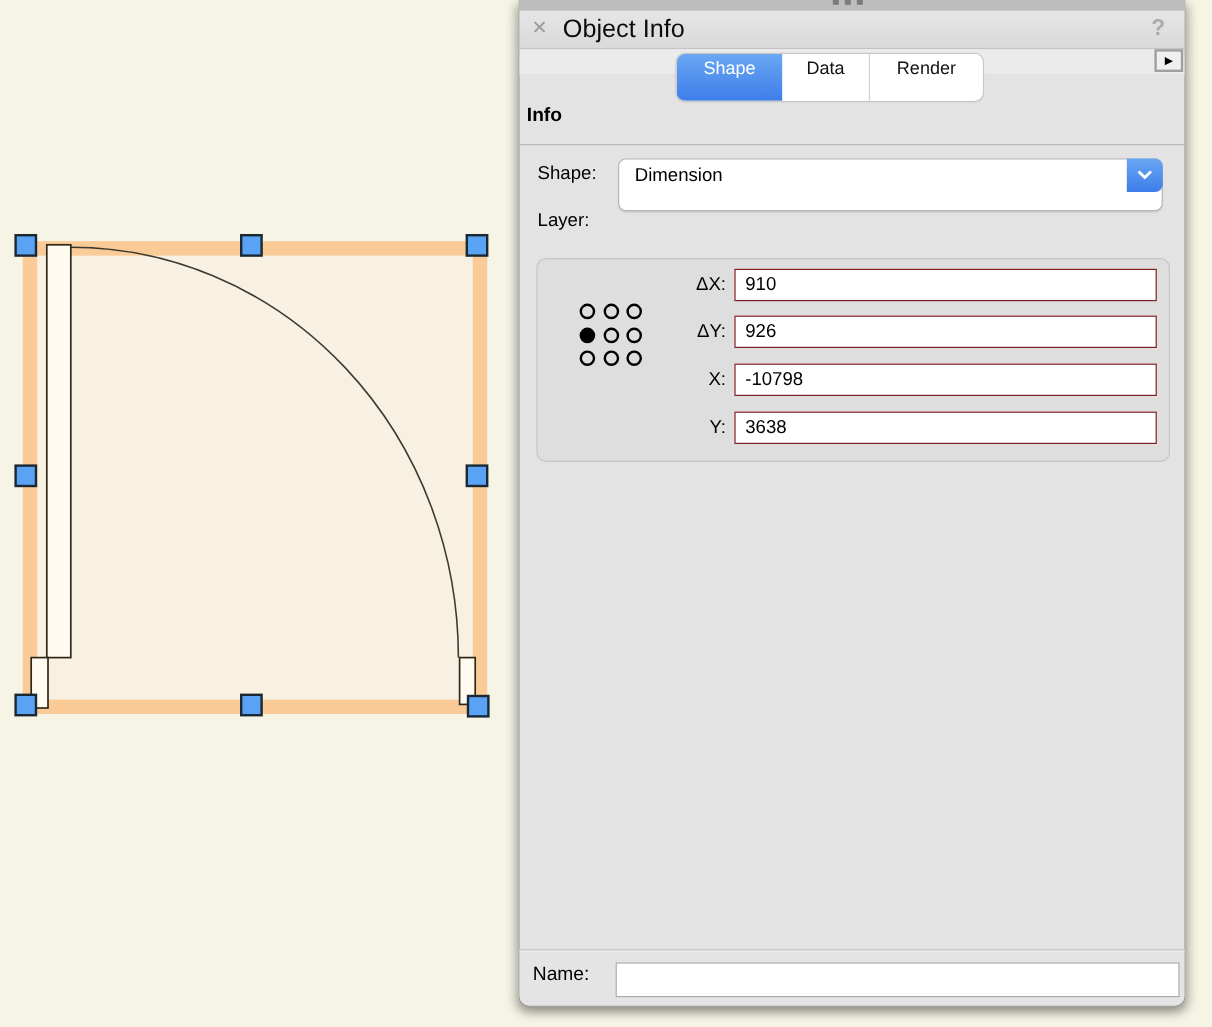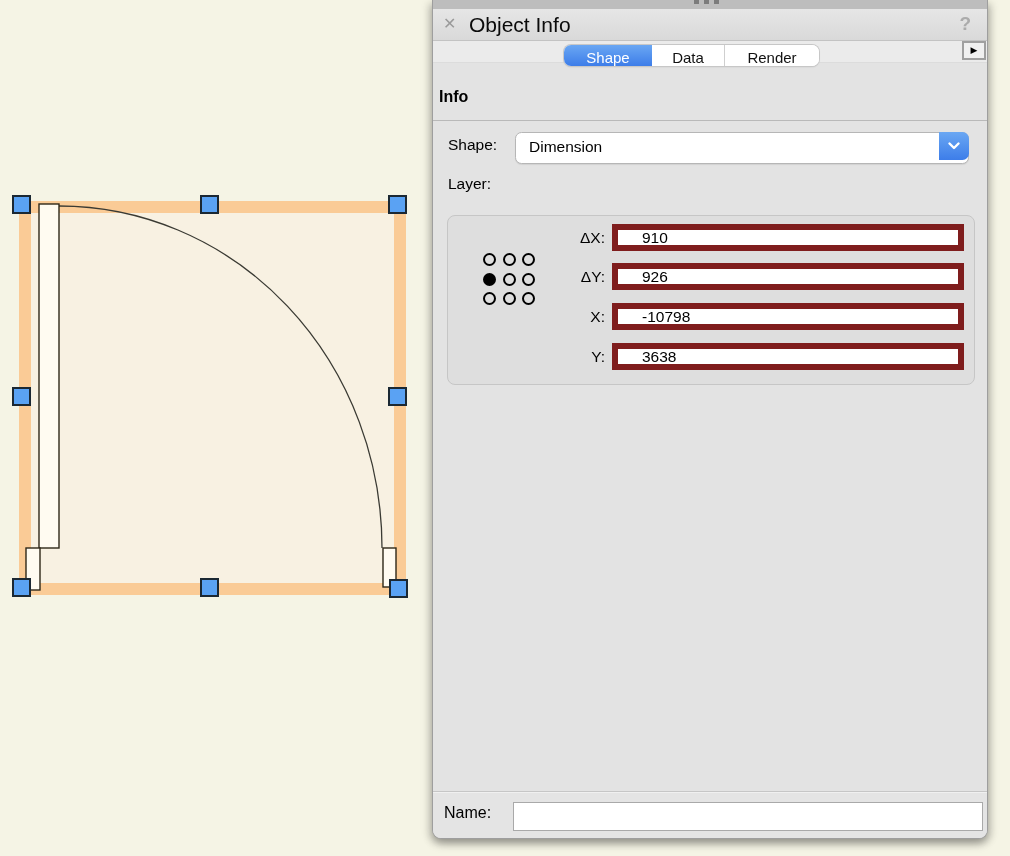--- a/index.html
+++ b/index.html
@@ -30,21 +30,21 @@
     background:linear-gradient(#E6E6E6,#D9D9D9);
     border-bottom:1px solid #C3C3C3;
   }
   .close-x{position:absolute;left:10px;top:0;line-height:30px;font-size:16px;font-weight:bold;color:#9A9A9A;cursor:default;}
   .pal-title{position:absolute;left:36px;top:0;line-height:31px;font-size:21px;font-weight:500;color:#0b0b0b;}
   .help-q{position:absolute;right:16px;top:0;line-height:30px;font-size:19px;font-weight:bold;color:#ABABAB;}
 
   .tabstrip{position:absolute;left:0;top:41px;width:100%;height:21px;background:#EBEBEB;border-bottom:1px solid #DCDCDC;}
 
   .segctl{
-    position:absolute;left:131px;top:45px;width:255px;height:21px;
+    position:absolute;left:131px;top:45px;width:255px;height:39px;
     background:#fff;border-radius:7px;box-shadow:0 0 0 1px #C7C7C7,0 1px 2px rgba(0,0,0,.12);
     display:flex;overflow:hidden;z-index:3;
   }
   .seg{flex:0 0 auto;text-align:center;line-height:25px;font-size:15px;color:#111;background:#fff;border-right:1px solid #CFCFCF;cursor:default;}
   .seg:last-child{border-right:none;}
   .seg.selected{
     background:linear-gradient(var(--accent-blue-light,#6AA7F3),var(--accent-blue,#3D7DE9));
     color:#fff;border-right:none;
   }
   .seg-shape{width:88px;}.seg-data{width:72px;}.seg-render{width:94px;}
@@ -54,21 +54,21 @@
     background:#F0F0F0;border:2px solid #9F9F9F;z-index:3;
     display:flex;align-items:center;justify-content:center;
   }
   .flyout-btn span{font-size:9px;color:#000;line-height:1;}
 
   .obj-type{position:absolute;left:6px;top:88px;font-size:16px;font-weight:bold;color:#000;}
   .divider{position:absolute;left:0;top:120px;width:100%;height:1px;background:#B9B9B9;}
 
   .row-label{position:absolute;font-size:15.5px;color:#000;}
   .dropdown{
-    position:absolute;left:82px;width:454px;height:32px;box-sizing:border-box;
+    position:absolute;left:82px;width:454px;height:44px;box-sizing:border-box;
     background:#fff;border:1px solid #B6B6B6;border-radius:6.5px;
     box-shadow:0 1px 1px rgba(0,0,0,.08);
   }
   .dd-value{position:absolute;left:13px;top:0;line-height:27px;font-size:15.5px;color:#000;white-space:nowrap;}
   .dd-value.with-icon{left:48px;}
   .dd-cap{
     position:absolute;right:-1px;top:-1px;width:30px;height:28px;border-radius:0 6.5px 6.5px 0;
     background:linear-gradient(var(--accent-blue-light,#6AA7F3),var(--accent-blue,#3D7DE9));
     display:flex;align-items:center;justify-content:center;
   }
@@ -81,22 +81,22 @@
   .anchor-grid{
     position:absolute;left:35px;top:37px;width:53px;
     display:grid;grid-template-columns:repeat(3,13px);grid-auto-rows:13px;gap:6.5px;
   }
   .anchor-dot{width:9px;height:9px;border:2px solid #000;border-radius:50%;background:#DEDEDE;}
   .anchor-dot.filled{background:#000;}
 
   .coord-label{position:absolute;left:60px;width:97px;text-align:right;font-size:15.5px;color:#000;line-height:27px;}
   .coord-input{
     position:absolute;left:164px;width:352px;height:27px;box-sizing:border-box;
-    border:6px solid #7f1d1d;background:#fff;font-family:inherit;font-size:15.5px;color:#000;
-    padding:0 0 0 24px;outline:none;
+    border:1px solid #7f1d1d;background:#fff;font-family:inherit;font-size:15.5px;color:#000;
+    padding:0 0 0 8px;outline:none;
   }
   .ftop0{top:8px;}.ftop1{top:47px;}.ftop2{top:87px;}.ftop3{top:127px;}
 
   .name-divider{position:absolute;left:0;top:791px;width:100%;height:1px;background:#C6C6C6;box-shadow:0 1px 0 #F0F0F0;}
   .name-row-bg{position:absolute;left:0;top:792px;width:100%;height:46px;background:#E4E4E4;border-radius:0 0 8px 8px;}
   .name-label{position:absolute;left:11px;top:792px;line-height:42px;font-size:16px;color:#000;}
   .name-input{
     position:absolute;left:80px;top:802px;width:470px;height:29px;box-sizing:border-box;
     border:1px solid #A9A9A9;background:#fff;font-family:inherit;font-size:15px;padding:0 6px;outline:none;
   }

